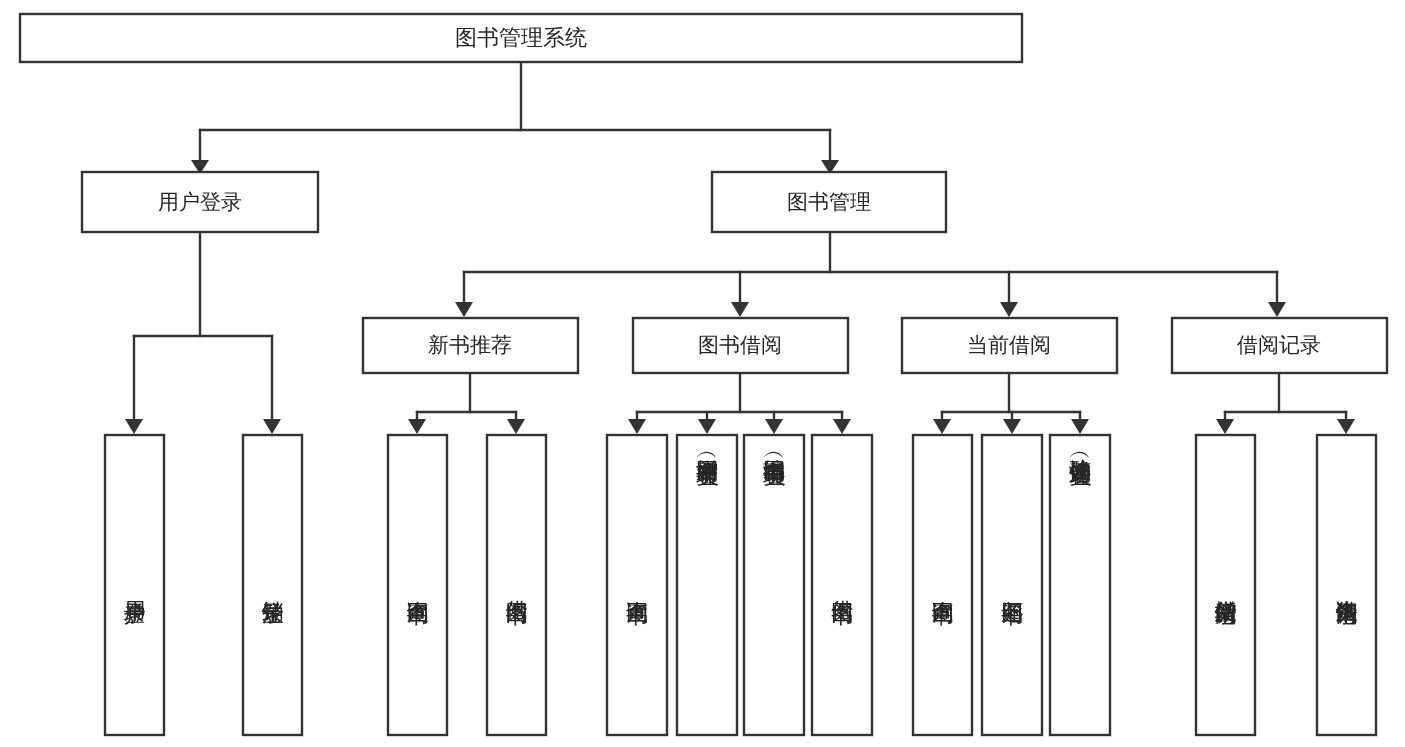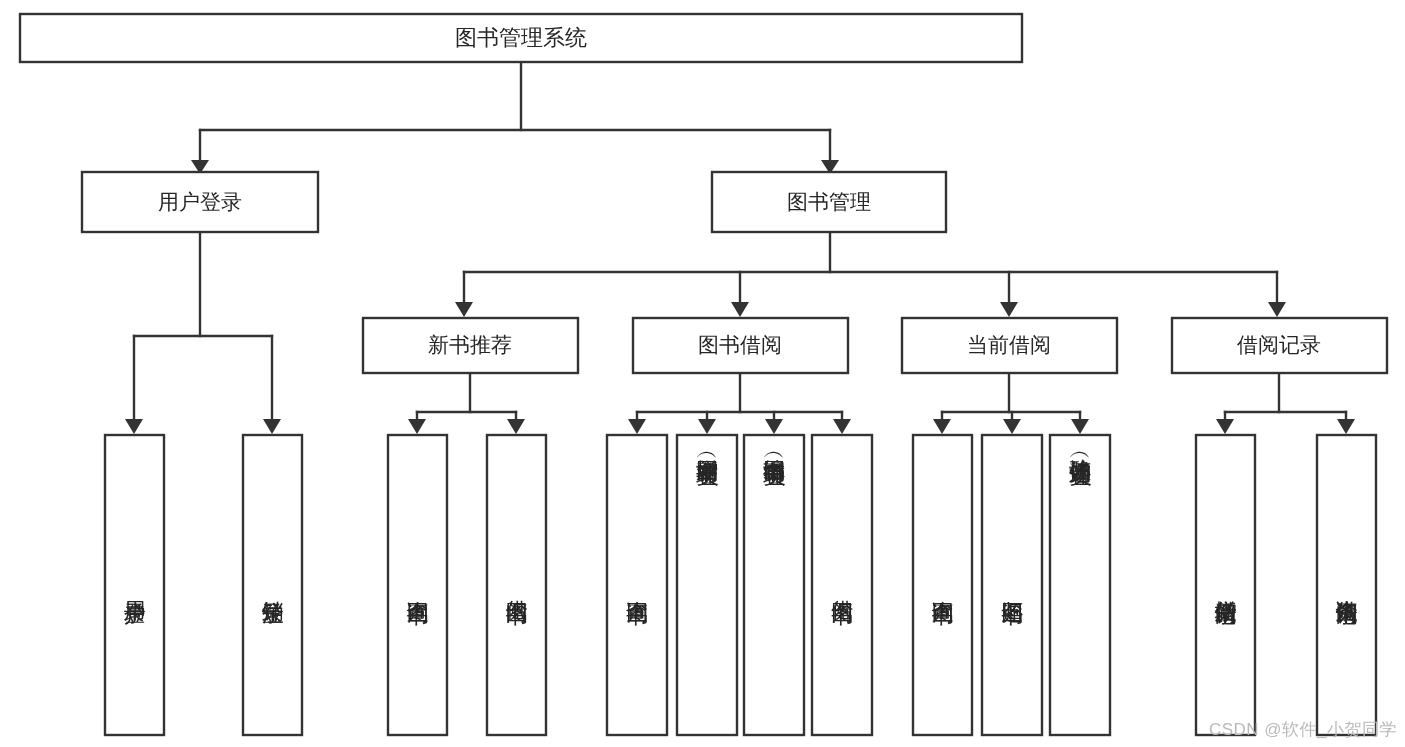--- a/index.html
+++ b/index.html
@@ -246,15 +246,14 @@
   <div class="leaf-label-wrap" style="left:1050px; top:435px; width:60px;  height:300px; align-items:flex-start;">
     <span class="leaf-label" style="margin-top:6px;">确认归还（管理员）</span>
   </div>
   <div class="leaf-label-wrap" style="left:1196px; top:435px; width:59px;  height:300px;">
     <span class="leaf-label">新增借阅记录</span>
   </div>
   <div class="leaf-label-wrap" style="left:1317px; top:435px; width:59px;  height:300px;">
     <span class="leaf-label">查询借阅记录</span>
   </div>
 
-  <div class="watermark">CSDN @软件_小贺同学</div>
 
 </div>
 
 </body></html>

